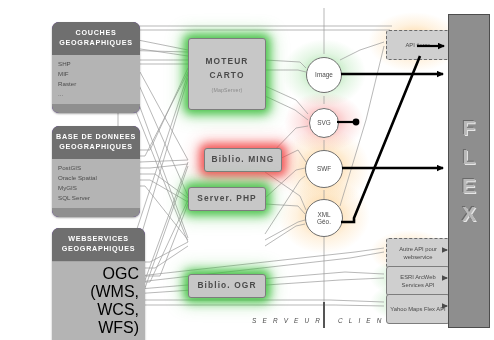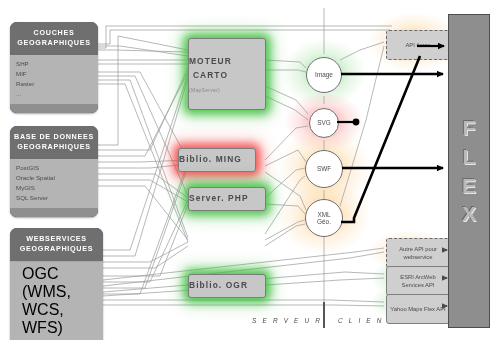--- a/index.html
+++ b/index.html
@@ -2,31 +2,31 @@
 <html><head>
 <meta charset="utf-8">
 <style>
   html,body{margin:0;padding:0;background:#fff;}
   body{width:494px;height:340px;overflow:hidden;font-family:"Liberation Sans",sans-serif;}
 
   #canvas{position:relative;width:494px;height:340px;background:#ffffff;}
 
   
   .srcbox{position:absolute;border-radius:7px;background:#4c1d95;
-          box-shadow:0 1px 2px rgba(0,0,0,.35);overflow:hidden;}
+          box-shadow:0 1px 2px rgba(0,0,0,.35);overflow:hidden;margin-left:42px;}
   .srcbox .hdr{background:#6f6f6f;color:#ffffff;font-weight:bold;font-size:7.2px;
                letter-spacing:.7px;text-align:center;padding:6px 2px 6px;line-height:1.45;}
   .srcbox .body{background:#b4b4b4;padding:4px 6px 5px;}
   .srcbox .body .it{color:#4c4c4c;font-size:6.2px;line-height:1.62;white-space:nowrap;}
   .srcbox .foot{height:9px;background:#8f8f8f;}
-  .srcbox .rowsep{background:#b4b4b4;padding:3px 12px;border-top:1px solid #a6a6a6;}
+  .srcbox .rowsep{background:#b4b4b4;padding:3px 6px;border-top:1px solid #a6a6a6;text-align:right;}
 
   
   .card{position:absolute;background:#c7c7c7;border:1px solid #7d7d7d;border-radius:3px;
-        color:#4a4a4a;display:flex;flex-direction:column;align-items:flex-start;
+        color:#4a4a4a;display:flex;flex-direction:column;align-items:center;
         justify-content:center;text-align:center;}
   .card .t1{font-weight:bold;font-size:8.4px;letter-spacing:1.1px;line-height:1.55;}
   .card .t2{font-size:5.2px;color:#8a8a8a;margin-top:5px;letter-spacing:.2px;}
   .glow-green{box-shadow:0 0 9px 4px rgba(60,190,60,.85),0 0 16px 7px rgba(60,190,60,.35);}
   .glow-red{box-shadow:0 0 9px 4px rgba(240,60,60,.80),0 0 16px 7px rgba(240,60,60,.32);}
 
   
   .circ{position:absolute;border-radius:50%;background:#ffffff;border:1px solid #6f6f6f;
         display:flex;flex-direction:column;align-items:center;justify-content:center;
         color:#4a4a4a;font-size:6.4px;line-height:1.15;text-align:center;}
@@ -193,21 +193,21 @@
   </div>
 
   <div class="card glow-green" style="left:188px;top:38px;width:76px;height:70px;">
     <div class="t1">
       <span>MOTEUR</span><br>
       <span>CARTO</span>
     </div>
     <div class="t2">(MapServer)</div>
   </div>
 
-  <div class="card glow-red" style="left:178px;top:148px;width:76px;height:22px;">
+  <div class="card glow-red" style="left:204px;top:148px;width:76px;height:22px;">
     <div class="t1">Biblio.  MING</div>
   </div>
 
   <div class="card glow-green" style="left:188px;top:187px;width:76px;height:22px;">
     <div class="t1">Server.  PHP</div>
   </div>
 
   <div class="card glow-green" style="left:188px;top:228px;width:76px;height:22px;margin-top:46px;">
     <div class="t1">Biblio.  OGR</div>
   </div>

